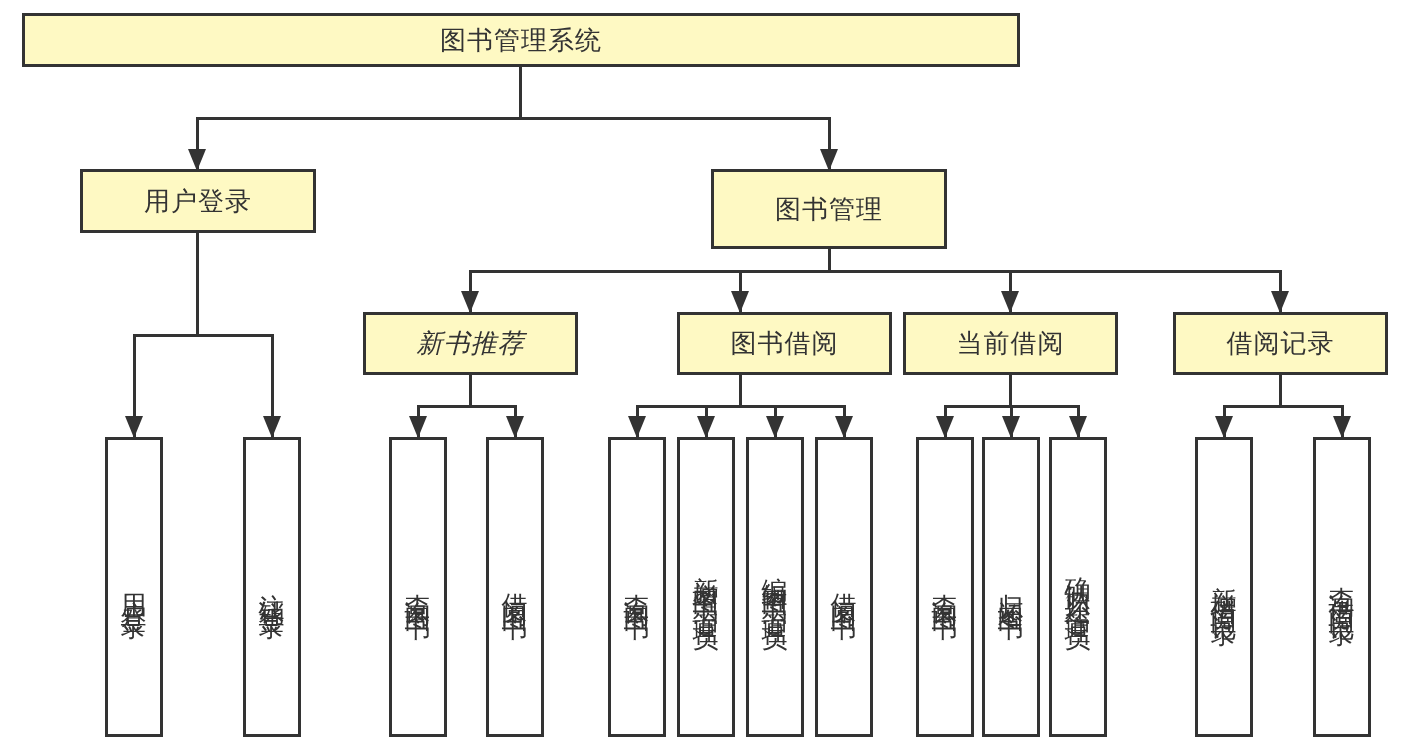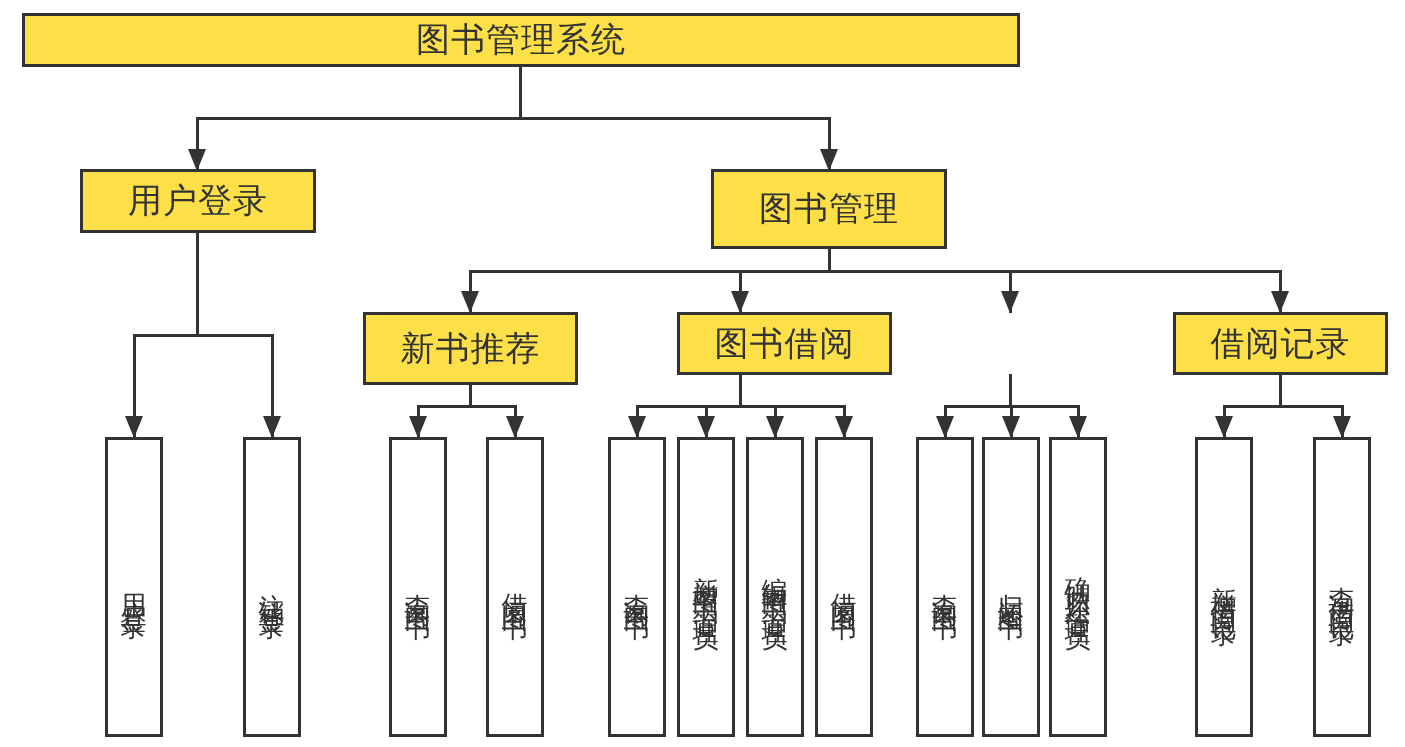--- a/index.html
+++ b/index.html
@@ -7,27 +7,27 @@
     position: relative;
     width: 1405px;
     height: 747px;
     background: #ffffff;
     font-family: "Liberation Sans", "DejaVu Sans", sans-serif;
     color: #333333;
     overflow: hidden;
   }
   .box {
     position: absolute;
-    background: #fde047;
+    background: #fef9c3;
     border: 3px solid #333333;
     box-sizing: border-box;
     display: flex;
     align-items: center;
     justify-content: center;
-    font-size: 34px;
+    font-size: 26px;
     letter-spacing: 1px;
     color: #333333;
     z-index: 3;
   }
   .vbox {
     position: absolute;
     width: 58px;
     height: 300px;
     background: #ffffff;
     border: 3px solid #333333;
@@ -131,24 +131,25 @@
   <div class="vline" style="left:1341px; top:405px; height:33px;"></div>
   <div class="arrow" style="left:1215px; top:416px;"></div>
   <div class="arrow" style="left:1333px; top:416px;"></div>
 
   <div class="box" style="left:22px; top:13px; width:998px; height:54px;">图书管理系统</div>
 
   <div class="box" style="left:80px; top:169px; width:236px; height:64px;">用户登录</div>
 
   <div class="box" style="left:711px; top:169px; width:236px; height:80px;">图书管理</div>
 
-  <div class="box" style="left:363px; top:312px; width:215px; height:73px;">新书推荐</div>
+  <div class="box" style="left:363px; top:312px; width:215px; height:63px;font-style:italic;">新书推荐</div>
 
   <div class="box" style="left:633px; top:312px; width:215px; height:63px;margin-left:44px;">图书借阅</div>
 
+  <div class="box" style="left:903px; top:312px; width:215px; height:63px;">当前借阅</div>
 
   <div class="box" style="left:1173px; top:312px; width:215px; height:63px;text-align:right;">借阅记录</div>
 
   <div class="vbox" style="left:105px; top:437px;">
     <span>用户登录</span>
   </div>
   <div class="vbox" style="left:243px; top:437px;">
     <span>注销登录</span>
   </div>
 

